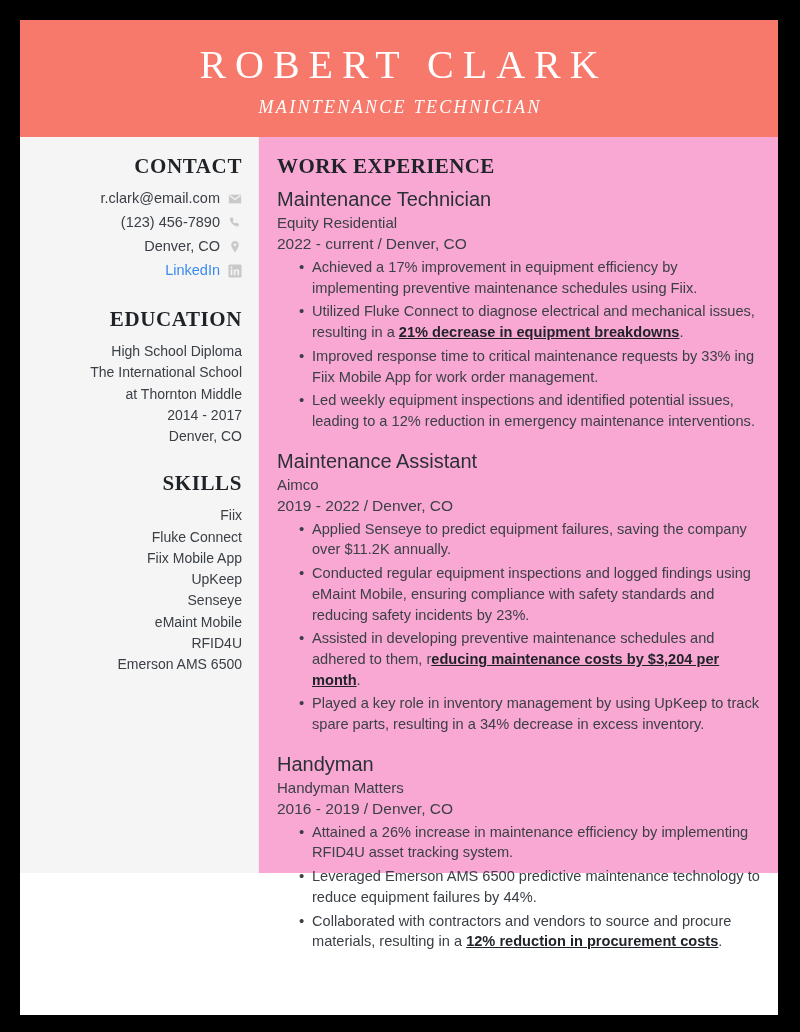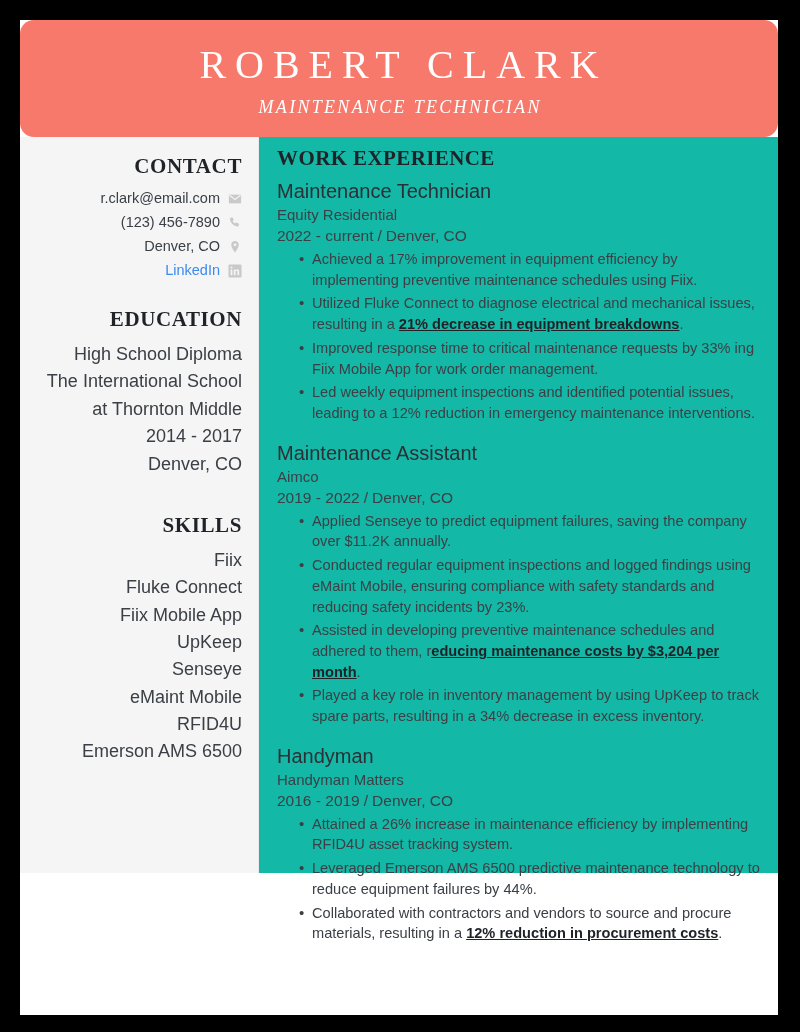--- a/index.html
+++ b/index.html
@@ -26,21 +26,20 @@
   
   .banner {
     height: 117px;
     background: #F7796B;
     display: flex;
     flex-direction: column;
     align-items: center;
     justify-content: center;
     box-sizing: border-box;
     padding-top: 4px;
-    border-radius: 14px;
   }
   .banner-name {
     font-family: "Liberation Serif", serif;
     font-size: 40px;
     color: #ffffff;
     letter-spacing: 9px;
     line-height: 1.05;
     white-space: nowrap;
     text-indent: 9px;
   }
@@ -64,37 +63,37 @@
   .sidebar {
     width: 239px;
     background: #F5F5F5;
     border-right: 1px solid #EBEBEB;
     box-sizing: border-box;
     padding: 17px 16px 0 10px;
     flex: 0 0 239px;
   }
   .main {
     flex: 1 1 auto;
-    background: #14b8a6;
-    padding: 9px 12px 0 18px;
+    background: #f9a8d4;
+    padding: 17px 12px 0 18px;
     box-sizing: border-box;
   }
 
   
   .side-heading {
     font-family: "Liberation Serif", serif;
     font-weight: bold;
     font-size: 21px;
     color: #1F2328;
     text-align: right;
     letter-spacing: 0.6px;
     margin: 0 0 9px 0;
   }
   .side-block { margin-bottom: 26px; }
-  .side-block.education { margin-bottom: 35px; }
+  .side-block.education { margin-bottom: 24px; }
 
   .contact-row {
     display: flex;
     align-items: center;
     justify-content: flex-end;
     gap: 8px;
     margin-bottom: 3px;
   }
   .contact-text {
     font-size: 14.5px;
@@ -107,21 +106,21 @@
   }
   .cicon {
     width: 14px;
     height: 14px;
     flex: 0 0 14px;
     display: block;
     fill: #C9C9C9;
   }
 
   .side-line {
-    font-size: 18px;
+    font-size: 14px;
     color: #3B4046;
     text-align: right;
     line-height: 1.52;
   }
 
   
   .main-heading {
     font-family: "Liberation Serif", serif;
     font-weight: bold;
     font-size: 21px;

